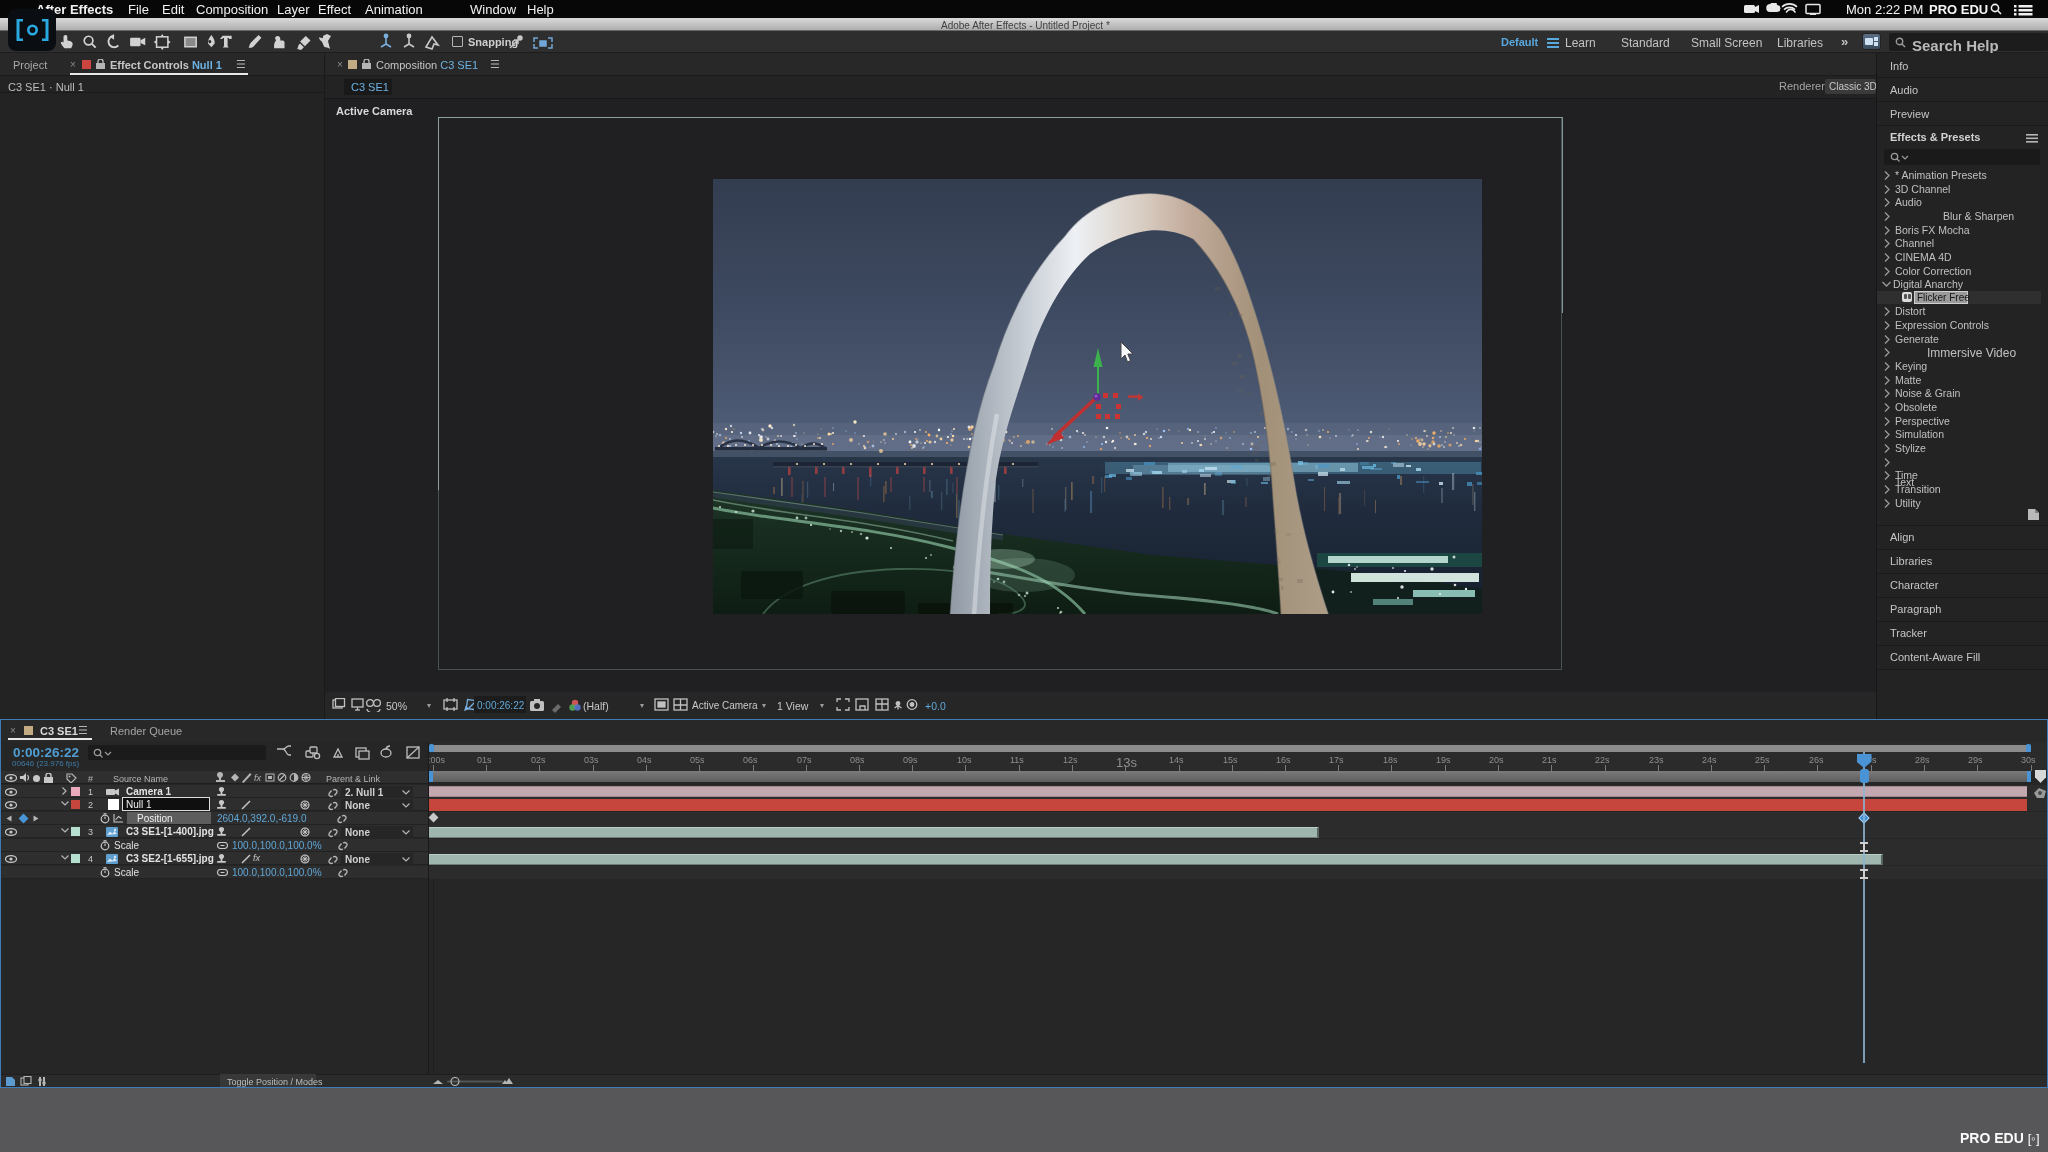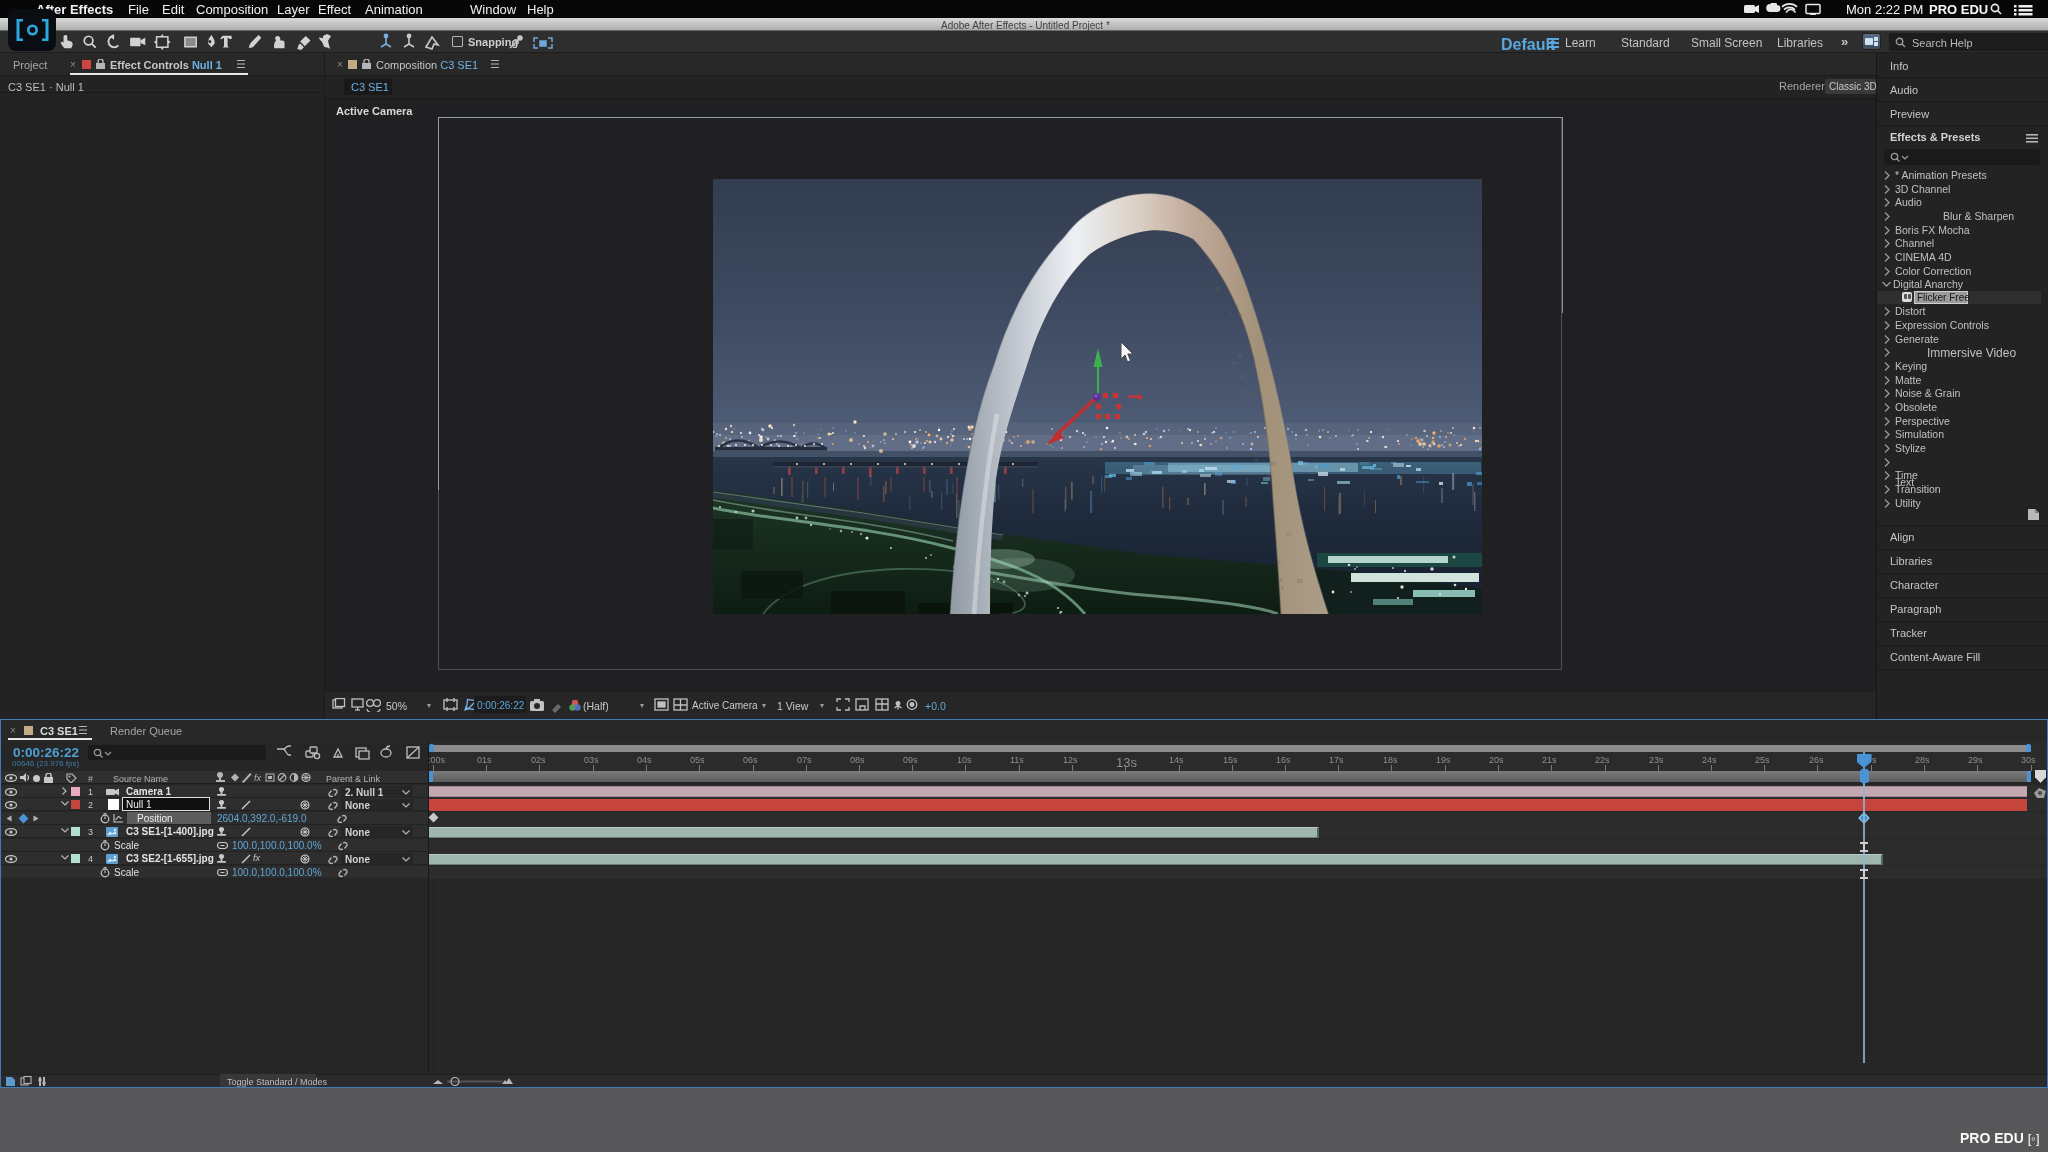--- a/index.html
+++ b/index.html
@@ -95,21 +95,21 @@
 <svg class="ico" style="left:508px;top:34px;" width="48" height="16" viewBox="0 0 48 16">
 <g stroke="#c8c8c8" fill="none" stroke-width="1.5">
         <path d="M2,14 L10,6 M10,6 l0,4 M10,6 l-4,0"></path>
         <circle cx="12" cy="4" r="2" fill="#c8c8c8"></circle>
       </g>
 <g stroke="#6fa8d8" fill="none" stroke-width="1.5">
         <path d="M30,4 h-4 v4 M40,4 h4 v4 M30,14 h-4 v-4 M40,14 h4 v-4"></path>
         <rect x="32" y="7" width="6" height="5" fill="#6fa8d8"></rect>
       </g>
     </svg>
-<div class="txt" style="left:1501px;top:36px;color:#58a7dd;font-size:16px;font-weight:bold;">Default</div>
+<div class="txt" style="left:1501px;top:36px;color:#58a7dd;font-size:11px;font-weight:bold;">Default</div>
 <div class="txt" style="left:1565px;top:36px;color:#c3c3c3;font-size:12px;font-weight:normal;">Learn</div>
 <div class="txt" style="left:1621px;top:36px;color:#c3c3c3;font-size:12px;font-weight:normal;">Standard</div>
 <div class="txt" style="left:1691px;top:36px;color:#c3c3c3;font-size:12px;font-weight:normal;">Small Screen</div>
 <div class="txt" style="left:1777px;top:36px;color:#c3c3c3;font-size:12px;font-weight:normal;">Libraries</div>
 <svg class="ico" style="left:1547px;top:38px;" width="12" height="10" viewBox="0 0 12 10">
       <g fill="#58a7dd">
         <rect y="0" width="12" height="2"></rect>
         <rect y="4" width="12" height="2"></rect>
         <rect y="8" width="12" height="2"></rect>
       </g>
@@ -119,21 +119,21 @@
 <svg class="ico" style="left:1865px;top:37px;" width="13" height="9" viewBox="0 0 13 9">
       <rect x="0" y="1" width="8" height="7" rx="1" fill="#cfe2f2"></rect>
       <rect x="9" y="0" width="4" height="4" fill="#cfe2f2"></rect>
       <rect x="9" y="5" width="4" height="4" fill="#cfe2f2"></rect>
     </svg>
 <div class="abs" style="left:1889px;top:33px;width:159px;height:18px;background:#1c1c1c;border-radius:2px;"></div>
 <svg class="ico" style="left:1895px;top:37px;" width="12" height="11" viewBox="0 0 12 11">
       <circle cx="4.5" cy="4.5" r="3.2" fill="none" stroke="#9a9a9a" stroke-width="1.4"></circle>
       <line x1="7" y1="7" x2="10" y2="10" stroke="#9a9a9a" stroke-width="1.4"></line>
     </svg>
-<div class="txt" style="left:1912px;top:37px;color:#b9b9b9;font-size:11px;">Search Help</div>
+<div class="txt" style="left:1912px;top:37px;color:#b9b9b9;font-size:15px;font-weight:bold;">Search Help</div>
 <div class="abs" style="left:0;top:53px;width:2048px;height:667px;background:#232323;"></div>
 <div class="abs" style="left:0;top:53px;width:324px;height:23px;background:#282828;border-bottom:1px solid #1c1c1c;"></div>
 <div class="txt" style="left:13px;top:59px;color:#a9a9a9;font-size:11px;">Project</div>
 <div class="txt" style="left:70px;top:59px;color:#8a8a8a;font-size:10px;">×</div>
 <div class="abs" style="left:82px;top:60px;width:9px;height:9px;background:#cd4540;"></div>
 <svg class="ico" style="left:96px;top:59px;" width="9" height="10" viewBox="0 0 9 10">
       <rect x="0" y="4" width="9" height="6" fill="#b5b5b5"></rect>
       <path d="M2,4 v-1.5 a2.5,2.5 0 0 1 5,0 V4" fill="none" stroke="#b5b5b5" stroke-width="1.4"></path>
     </svg>
 <div class="txt" style="left:110px;top:59px;color:#c6c6c6;font-size:11px;font-weight:bold;">Effect Controls <span style="color:#6db2e2;">Null 1</span></div>
@@ -1310,21 +1310,21 @@
         <rect x="19" y="0.5" width="7" height="7" fill="#2b2b2b"></rect>
       </g>
 <g fill="#b5b5b5">
         <rect x="34" y="1" width="2" height="9"></rect>
         <rect x="38" y="1" width="2" height="9"></rect>
         <circle cx="35" cy="4" r="1.8"></circle>
         <circle cx="39" cy="7" r="1.8"></circle>
       </g>
     </svg>
 <div class="abs" style="left:220px;top:1074px;width:96px;height:13px;background:#383838;"></div>
-<div class="txt" style="left:227px;top:1076.5px;color:#bdbdbd;font-size:9px;">Toggle Standard / Modes</div>
+<div class="txt" style="left:227px;top:1076.5px;color:#bdbdbd;font-size:9px;">Toggle Position / Modes</div>
 <svg class="ico" style="left:433px;top:1077px;" width="80" height="9" viewBox="0 0 80 9">
 <path d="M0,7 l5,-4 l5,4 Z" fill="#b5b5b5"></path>
 <rect x="14" y="3.5" width="56" height="2" rx="1" fill="#555"></rect>
 <circle cx="22" cy="4.5" r="4" fill="none" stroke="#b5b5b5" stroke-width="1.2"></circle>
 <path d="M72,7 l4,-6 l4,6 Z" fill="#b5b5b5"></path>
       <path d="M69,7 l3,-4 l3,4 Z" fill="#b5b5b5"></path>
     </svg>
 <div class="txt" style="left:1960px;top:1130px;color:#fafafa;font-size:14px;font-weight:bold;">PRO EDU <span style="font-weight:normal;font-size:13px;">[◦]</span></div>
 <div class="abs" style="left:8px;top:9px;width:48px;height:42px;background:#0a0e13;border-radius:8px;"></div>
 <svg class="ico" style="left:16px;top:19px;" width="33" height="22" viewBox="0 0 33 22">

